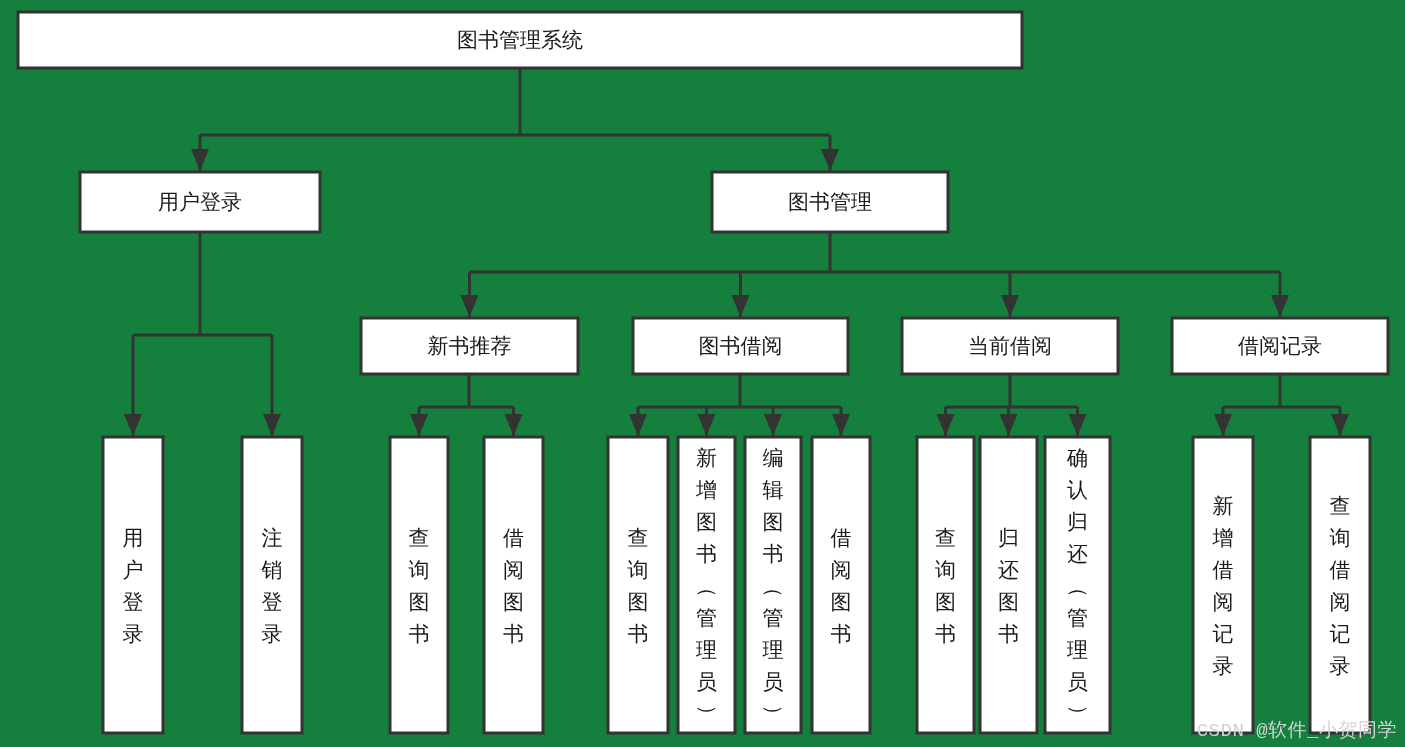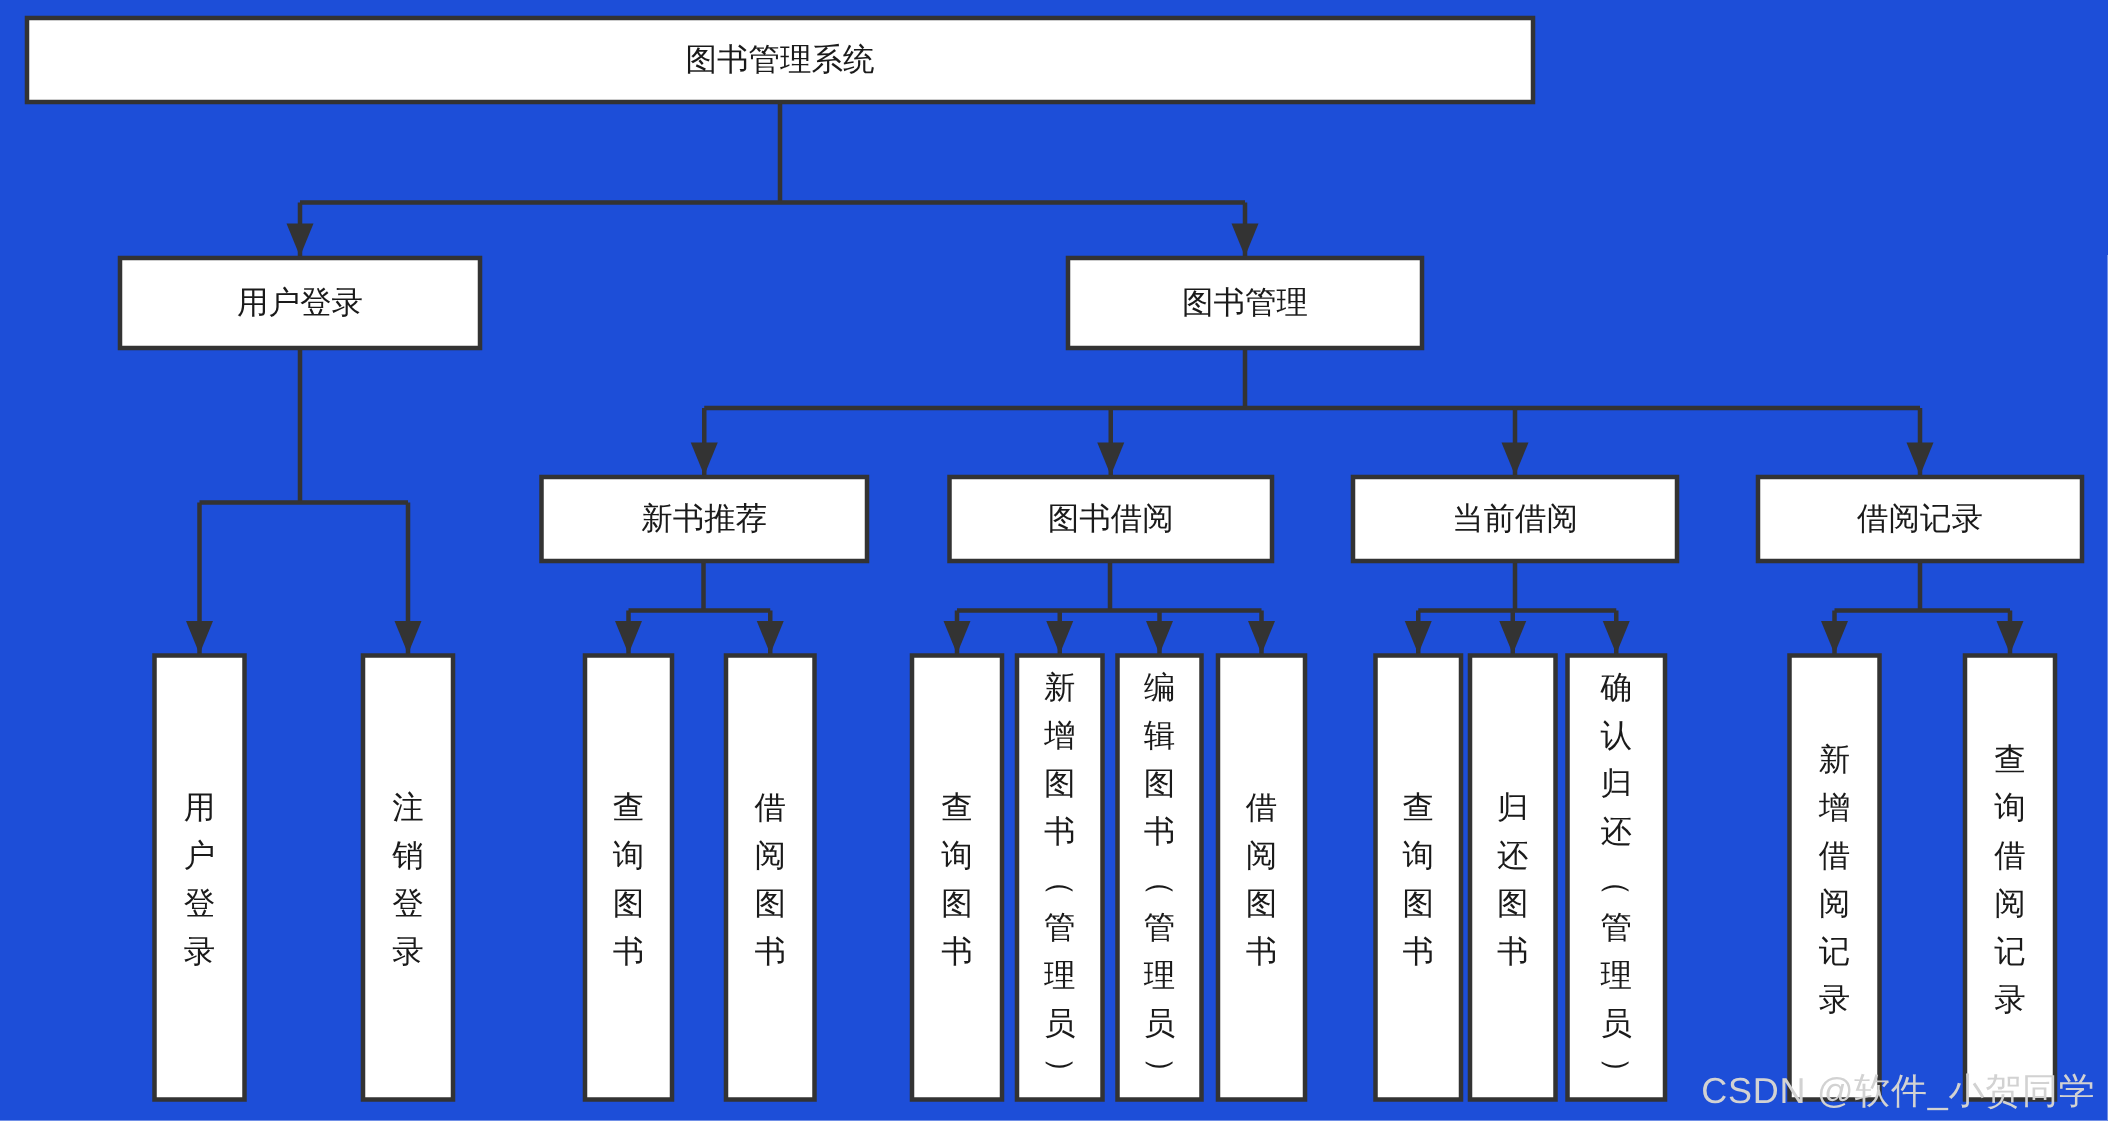--- a/index.html
+++ b/index.html
@@ -1,28 +1,28 @@
 <!DOCTYPE html>
 <html><head>
 <meta charset="utf-8">
 <style>
   html,body{margin:0;padding:0;background:#ffffff;}
   body{width:1405px;height:747px;overflow:hidden;
        font-family:"DejaVu Sans","Liberation Sans",sans-serif;}
-  #diagram-root{position:relative;width:1405px;height:747px;background:#1d4ed8;}
+  #diagram-root{position:relative;width:1405px;height:747px;background:#15803d;}
   svg#tree{position:absolute;left:0;top:0;width:1405px;height:747px;}
   .node-box{fill:#ffffff;stroke:#333333;stroke-width:3;}
   .conn{stroke:#333333;stroke-width:3;fill:none;}
   .arrow-head{fill:#333333;stroke:none;}
   .node-label{fill:#1a1a1a;font-family:"DejaVu Sans","Liberation Sans",sans-serif;
               font-size:21px;text-anchor:middle;dominant-baseline:middle;}
   .node-label-v{fill:#1a1a1a;font-family:"DejaVu Sans","Liberation Sans",sans-serif;
                 font-size:21px;text-anchor:middle;}
   .watermark{position:absolute;right:8px;bottom:4px;color:#d2d2d2;
-             font-size:24px;font-family:Liberation Sans, sans-serif;
+             font-size:19px;font-family:Liberation Mono, monospace;
              white-space:nowrap;letter-spacing:.5px;}
 </style>
 </head>
 <body>
 
 <div id="diagram-root">
   <svg id="tree" viewBox="0 0 1405 747">
     <g id="edges-layer">
         <g>
           <line x1="520" y1="68" x2="520" y2="135" class="conn"></line>

